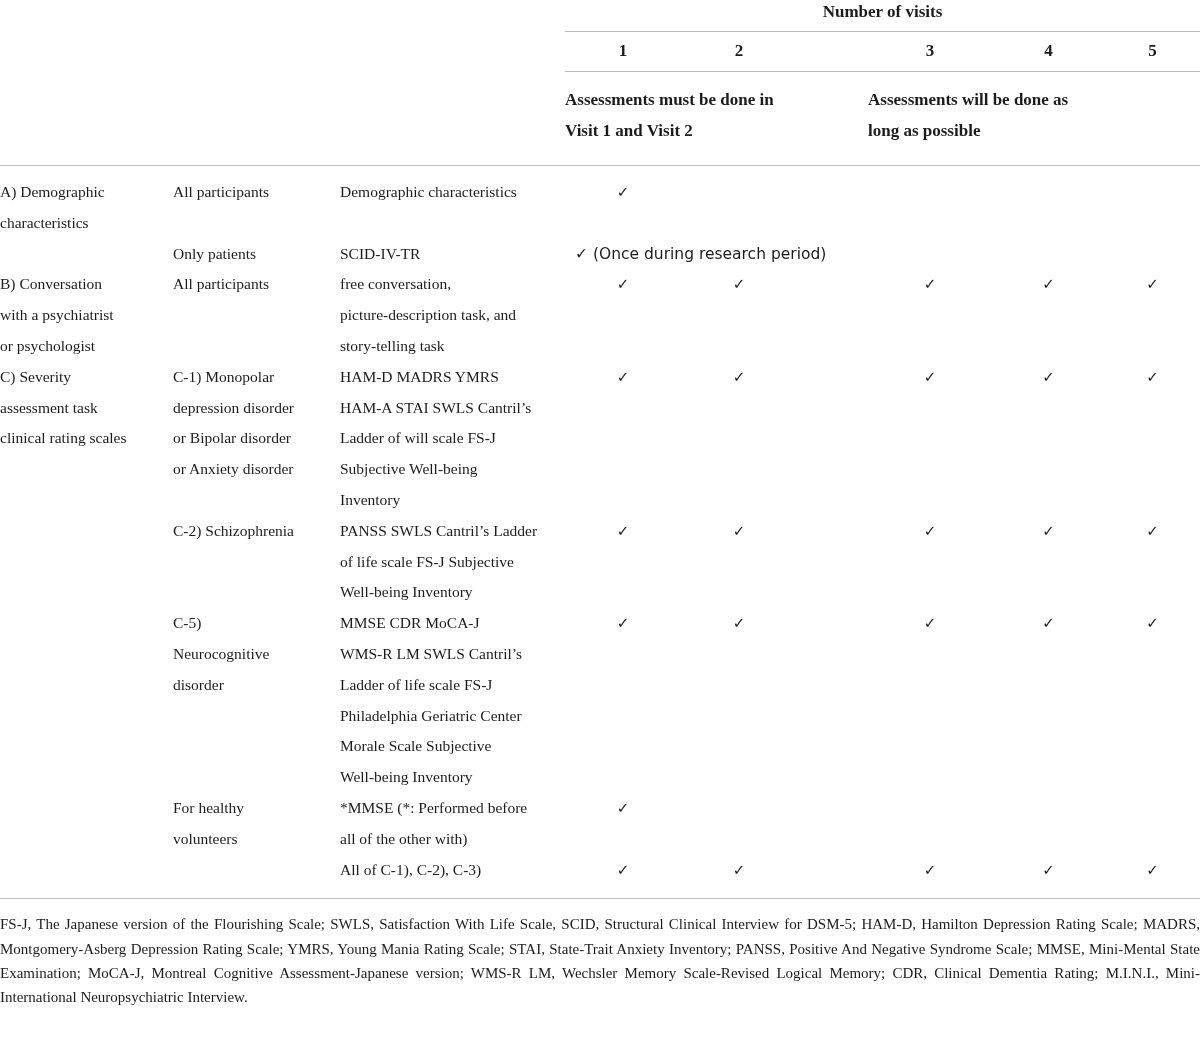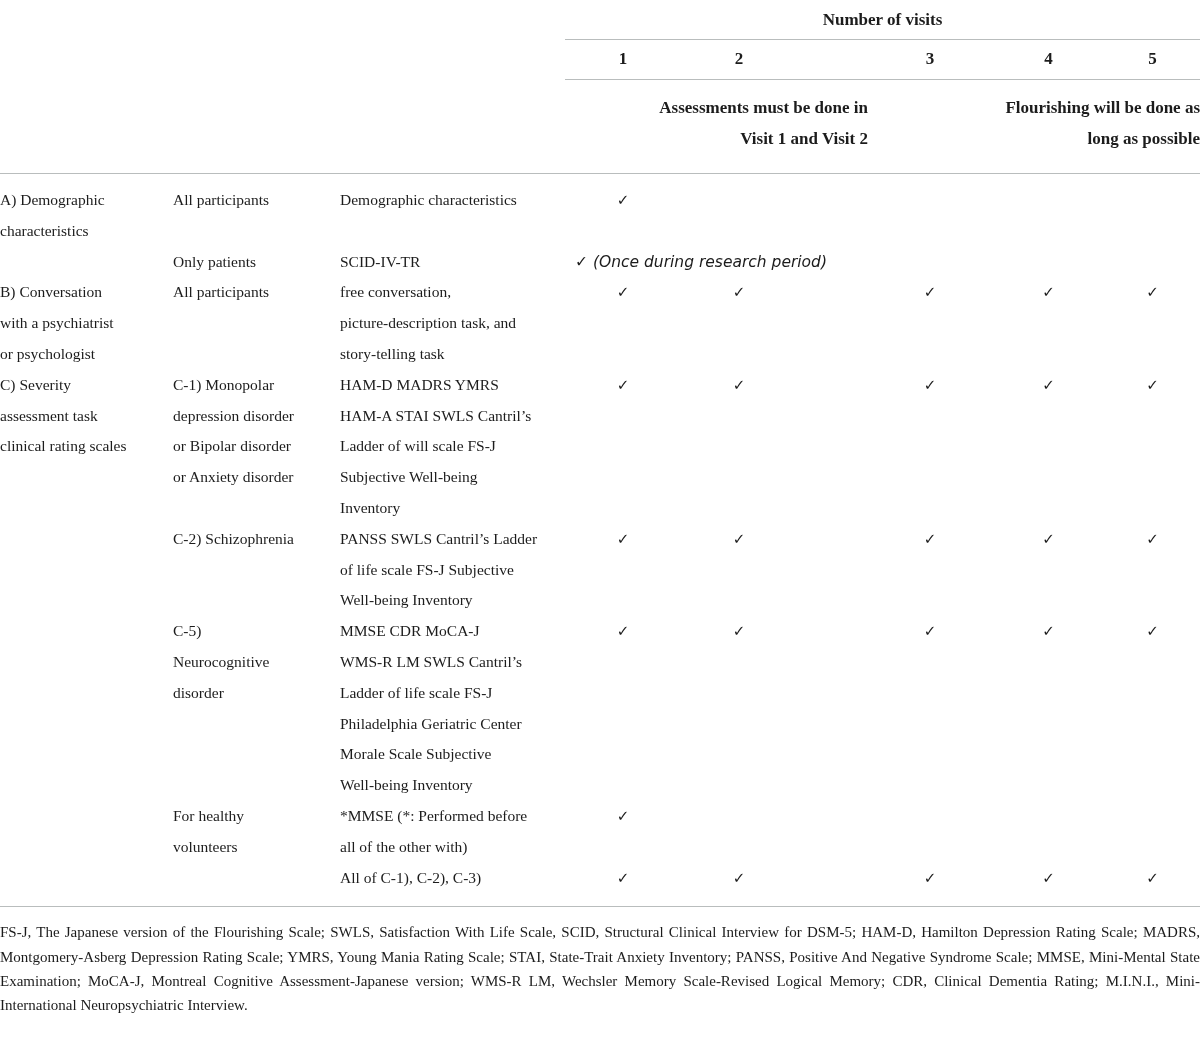--- a/index.html
+++ b/index.html
@@ -1,34 +1,34 @@
 <!DOCTYPE html>
 <html><head>
 <meta charset="utf-8">
 <style>
   html, body { margin: 0; padding: 0; background: #ffffff; }
   body { width: 1200px; font-family: "Liberation Serif", "DejaVu Serif", serif; color: #1c1c1c; }
   .page { width: 1200px; }
 
-  table { border-collapse: collapse; table-layout: fixed; width: 1200px; margin-top: 8px; }
+  table { border-collapse: collapse; table-layout: fixed; width: 1200px; }
   td, th { vertical-align: top; padding: 0; white-space: pre-line; text-align: left; }
 
   
   thead th { font-weight: bold; font-size: 17px; }
   .title-cell { text-align: center; padding: 2px 0 9px 0; }
   .rule { border-bottom: 1.5px solid #b9bdbd; }
   .num-cell { text-align: center; padding: 7px 0 8px 0; line-height: 24px; }
-  .grp-cell { text-align: right; padding: 12px 0 19px 0; line-height: 31px; }
+  .grp-cell { text-align: left; padding: 12px 0 19px 0; line-height: 31px; }
 
   
   tbody td { font-size: 15.5px; line-height: 30.8px; }
   tbody tr:first-child td { padding-top: 11px; }
   tbody tr:last-child td { padding-bottom: 13px; border-bottom: 1.5px solid #b9bdbd; }
   .v { text-align: center; font-family: "DejaVu Sans", sans-serif; font-size: 15px; }
-  .note { text-align: left; padding-left: 10px; font-family: "Liberation Serif", "DejaVu Serif", serif; font-style: italic; }
+  .note { text-align: left; padding-left: 10px; font-family: "Liberation Serif", "DejaVu Serif", serif; }
   .note-check { font-family: "DejaVu Sans", sans-serif; }
 
   
   .footnote { margin-top: 13px; font-size: 15px; line-height: 24.3px; text-align: justify; }
 </style>
 </head>
 <body>
 
 <div class="page">
   <table>
@@ -54,21 +54,21 @@
         <th class="num-cell rule">2</th>
         <th class="num-cell rule"></th>
         <th class="num-cell rule">3</th>
         <th class="num-cell rule">4</th>
         <th class="num-cell rule">5</th>
       </tr>
       <tr>
         <td colspan="3" class="rule"></td>
         <th colspan="3" class="grp-cell rule">Assessments must be done in
 Visit 1 and Visit 2</th>
-        <th colspan="3" class="grp-cell rule">Flourishing will be done as
+        <th colspan="3" class="grp-cell rule">Assessments will be done as
 long as possible</th>
       </tr>
     </thead>
     <tbody>
       <tr>
         <td>A) Demographic
 characteristics</td>
         <td>All participants</td>
         <td>Demographic characteristics</td>
         <td class="v">✓</td>

